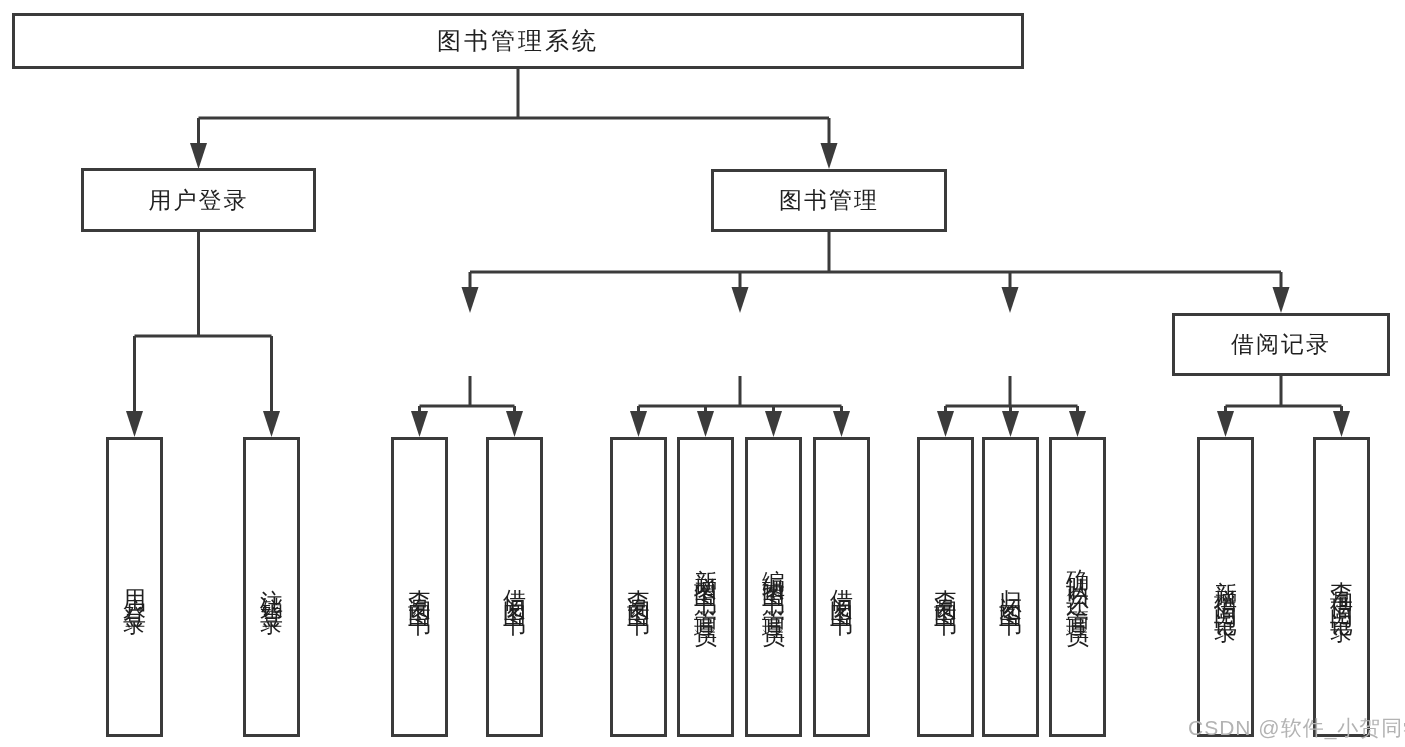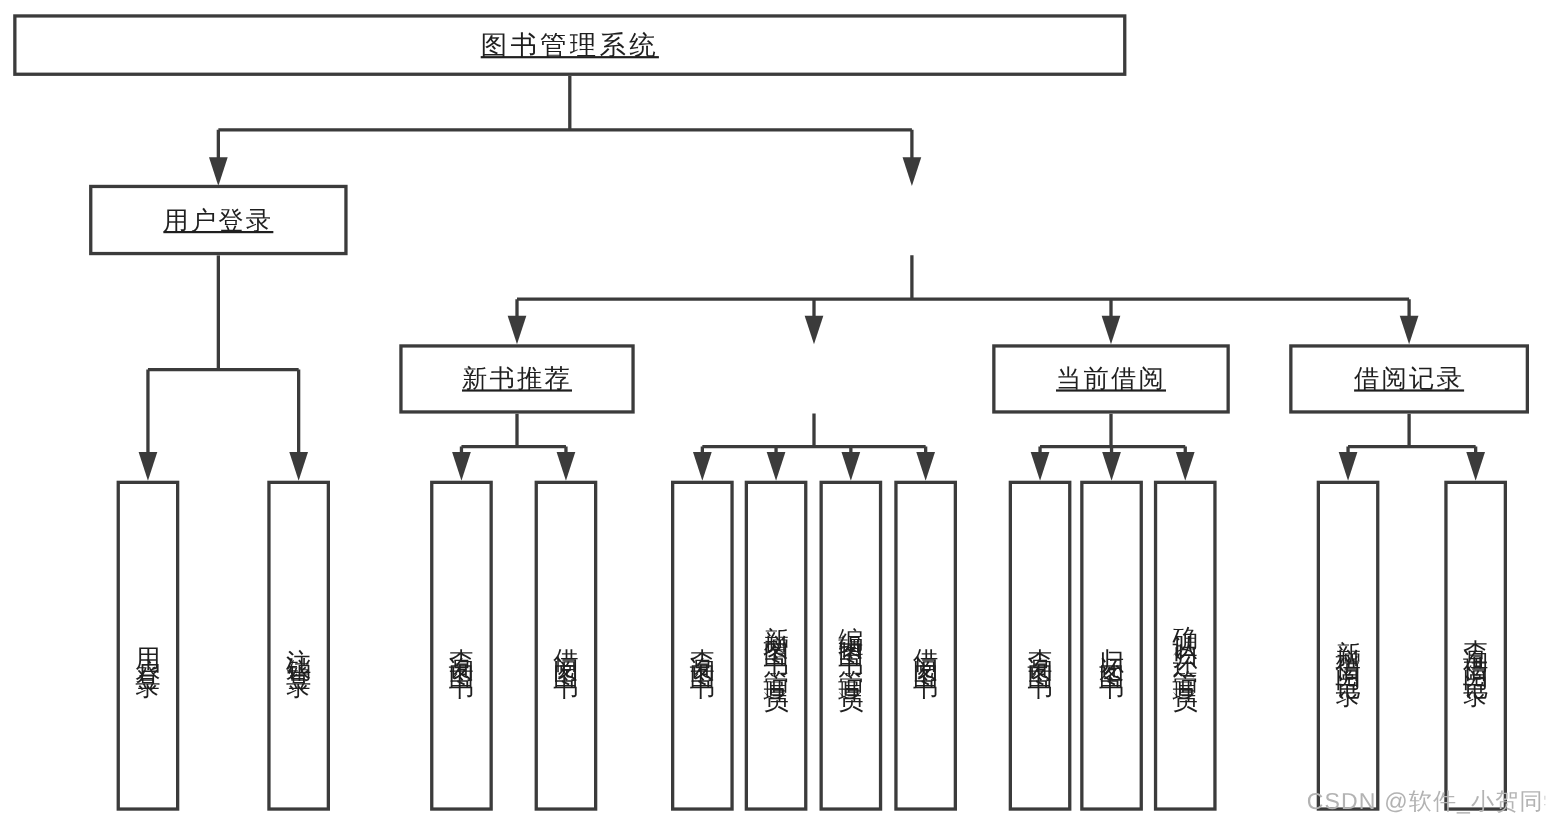--- a/index.html
+++ b/index.html
@@ -11,21 +11,21 @@
   html,body{margin:0;padding:0;background:#fff;}
   body{font-family:"Liberation Sans","DejaVu Sans",sans-serif;color:var(--text);}
   .canvas{
     position:relative;width:1405px;height:747px;background:var(--bg);overflow:hidden;
   }
   .connectors{position:absolute;left:0;top:0;width:1405px;height:747px;}
   .node{
     position:absolute;box-sizing:border-box;border:3px solid var(--line);
     background:#fff;display:flex;align-items:center;justify-content:center;
   }
-  .hbox{font-size:23px;letter-spacing:2px;text-decoration:underline;}
+  .hbox{font-size:23px;letter-spacing:2px;}
   .root{font-size:24px;letter-spacing:3px;}
   .vbox{width:57px;top:437px;height:300px;}
   .vbox .vtext{
     writing-mode:vertical-rl;text-orientation:mixed;
     font-size:23px;letter-spacing:8px;line-height:1;white-space:nowrap;
   }
   .watermark{
     position:absolute;left:1188px;top:714px;font-size:21px;letter-spacing:1px;
     color:var(--watermark);z-index:5;white-space:nowrap;
   }
@@ -89,27 +89,24 @@
     </g>
   </svg>
 
   <div class="node hbox root" id="root-box">
     <span>图书管理系统</span>
   </div>
 
   <div class="node hbox" id="l2-user">
     <span>用户登录</span>
   </div>
+  <div class="node hbox" id="l2-book">
+    <span>图书管理</span>
+  </div>
 
-  <div class="node hbox" id="l3-newbook">
-    <span>新书推荐</span>
-  </div>
-  <div class="node hbox" id="l3-current">
-    <span>当前借阅</span>
-  </div>
   <div class="node hbox" id="l3-records">
     <span>借阅记录</span>
   </div>
 
   <div class="node vbox" id="lv-user-1">
     <span class="vtext">用户登录</span>
   </div>
   <div class="node vbox" id="lv-user-2">
     <span class="vtext">注销登录</span>
   </div>

